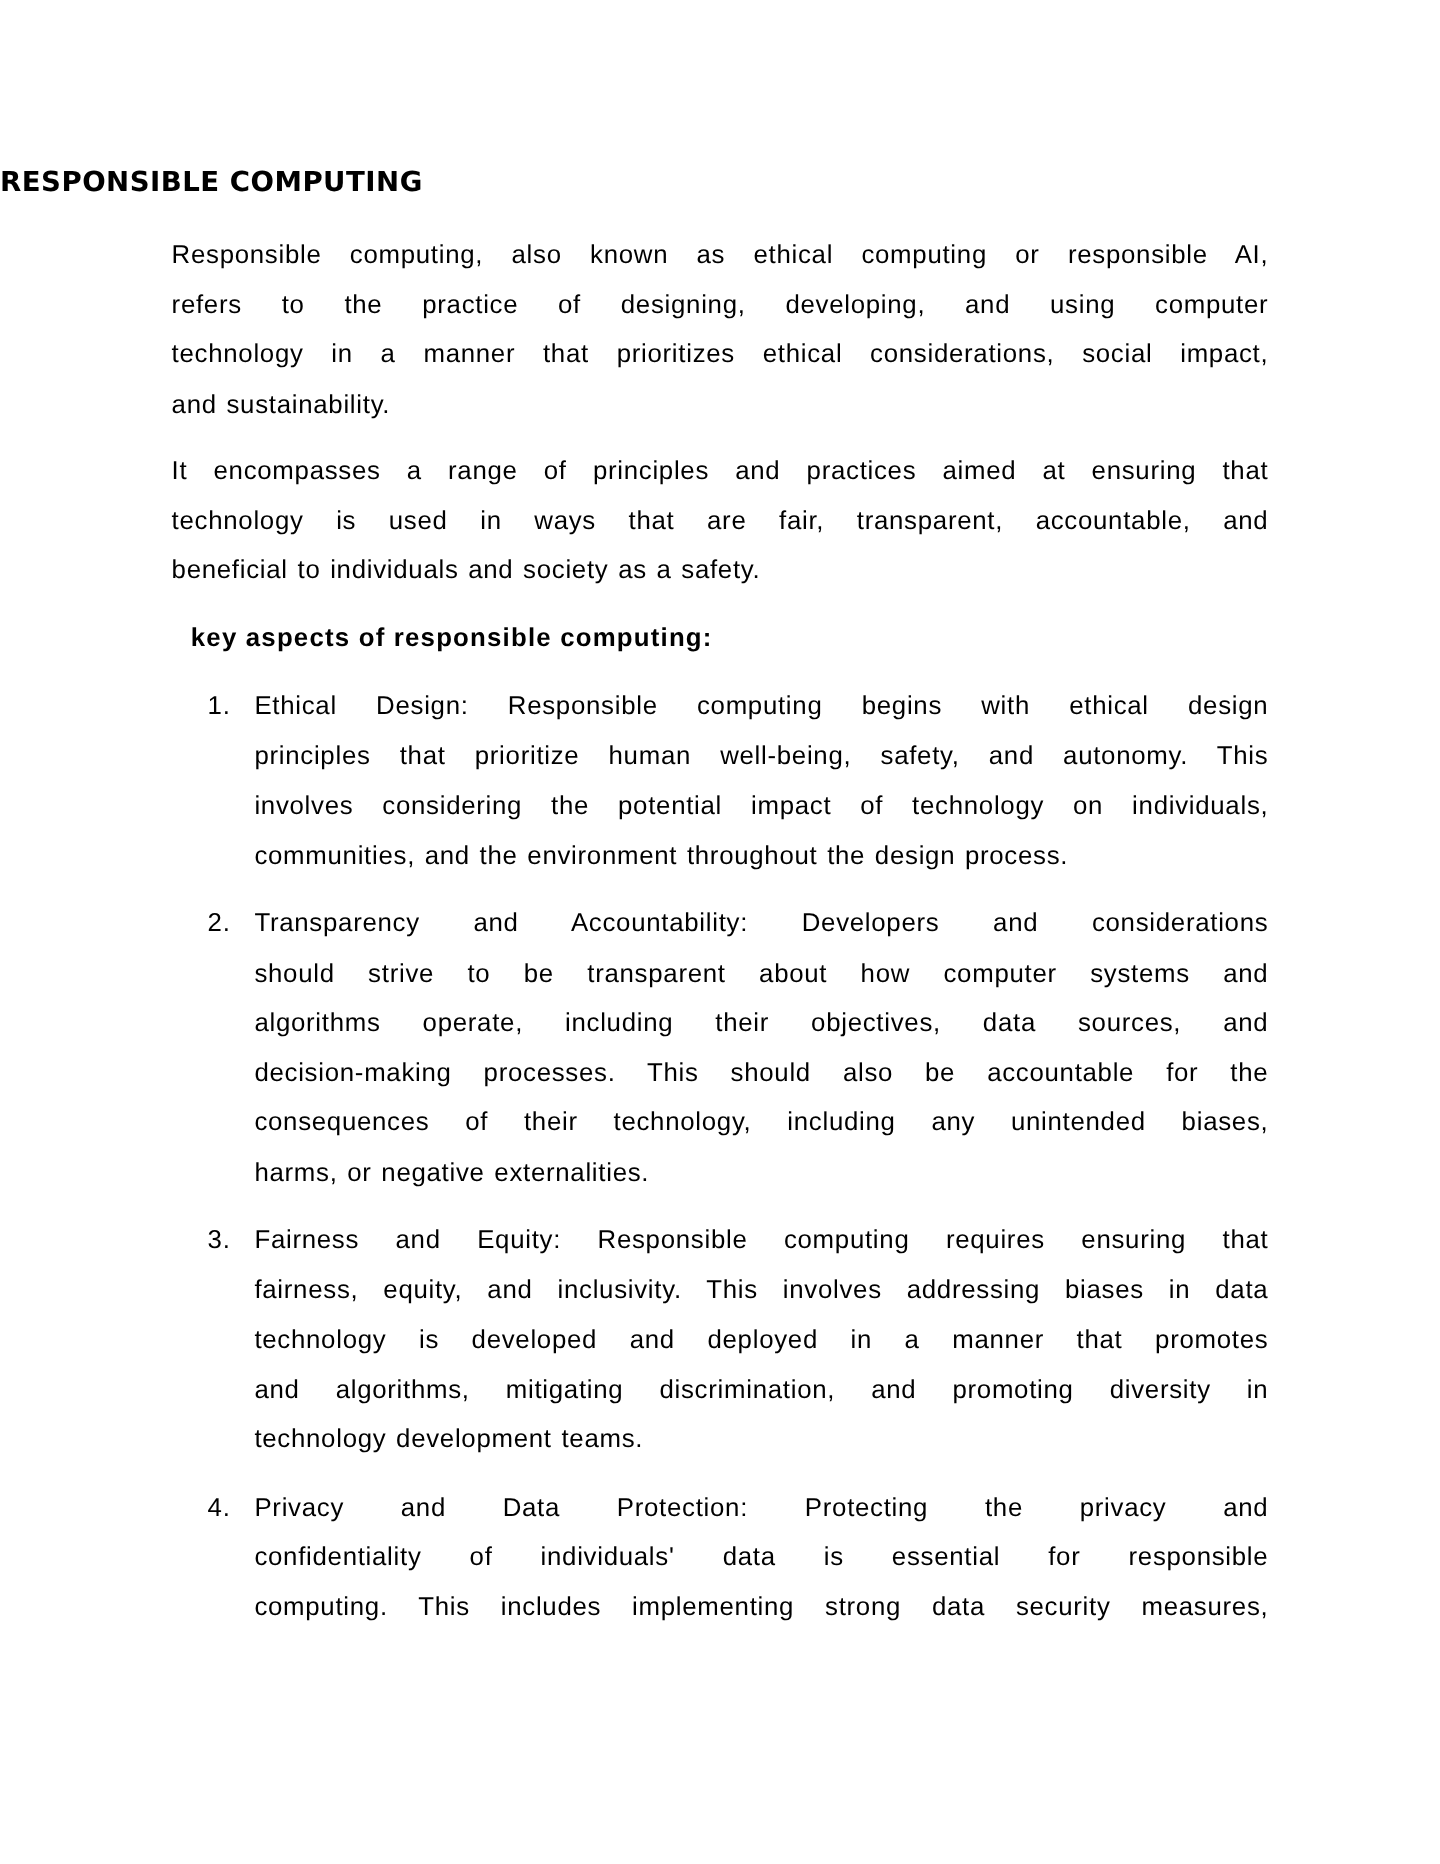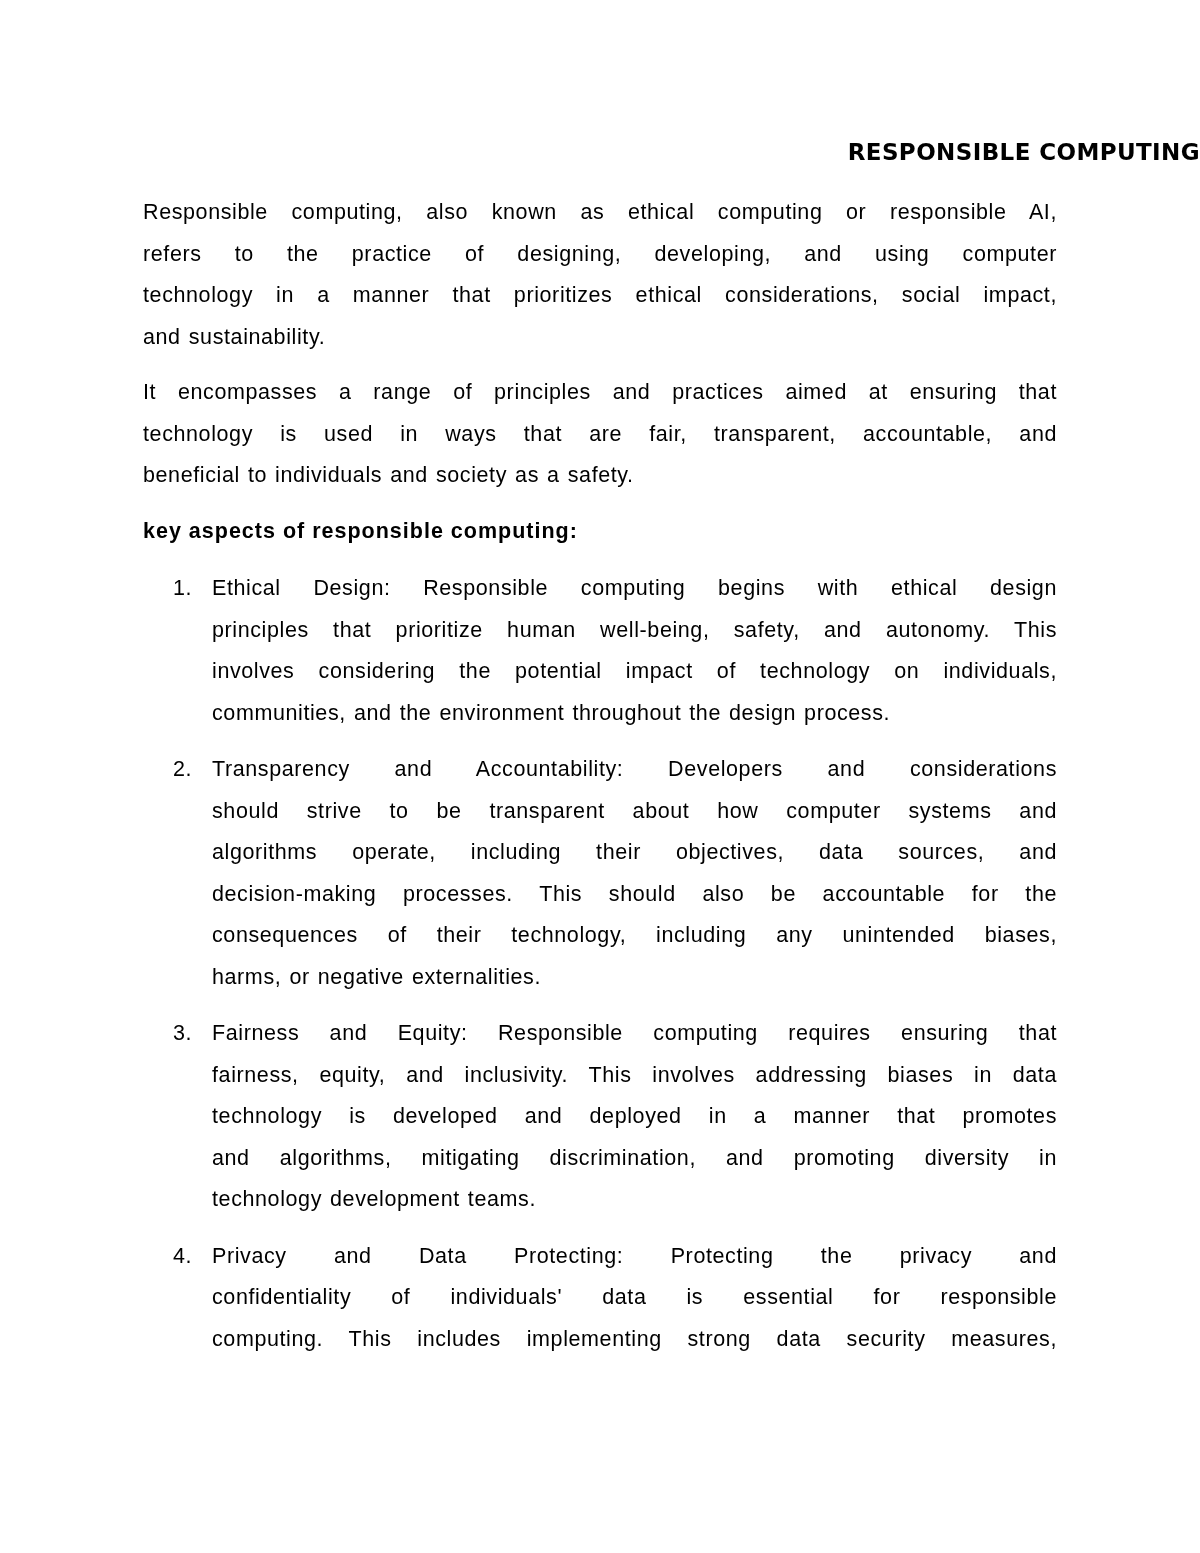--- a/index.html
+++ b/index.html
@@ -21,21 +21,21 @@
     width: 1200px;
     height: 1553px;
     background: #ffffff;
   }
   .doc-title {
     position: absolute;
     top: 139px;
     left: 0;
     width: 100%;
     margin: 0;
-    text-align: right;
+    text-align: left;
     font-family: "DejaVu Sans", "Liberation Sans", sans-serif;
     font-weight: bold;
     font-size: 23px;
     letter-spacing: 0.4px;
     line-height: 27px;
   }
   .content {
     position: absolute;
     left: 143px;
     top: 192px;
@@ -50,21 +50,21 @@
     text-align-last: justify;
     -moz-text-align-last: justify;
     white-space: normal;
   }
   .jline.last {
     text-align-last: left;
     -moz-text-align-last: left;
   }
   .para { margin: 0 0 14px 0; }
   .section-heading {
-    margin: 0 0 16px 0;
+    margin: 0 0 16px 16px;
     font-size: 21.5px;
     font-weight: bold;
     letter-spacing: 1px;
     line-height: 41.5px;
   }
   .list { margin: 0; }
   .item {
     position: relative;
     padding-left: 69px;
     margin: 0 0 15px 0;
@@ -126,20 +126,20 @@
             <div class="jline"><b class="lbl">Fairness and Equity</b><span>: Responsible computing requires ensuring that</span></div>
             <div class="jline">fairness, equity, and inclusivity. This involves addressing biases in data</div>
             <div class="jline">technology is developed and deployed in a manner that promotes</div>
             <div class="jline">and algorithms, mitigating discrimination, and promoting diversity in</div>
             <div class="jline last">technology development teams.</div>
           </div>
         </div>
         <div class="item">
           <span class="num">4.</span>
           <div class="item-body">
-            <div class="jline"><b class="lbl">Privacy and Data Protecting</b><span>: Protecting the privacy and</span></div>
+            <div class="jline"><b class="lbl">Privacy and Data Protection</b><span>: Protecting the privacy and</span></div>
             <div class="jline">confidentiality of individuals' data is essential for responsible</div>
             <div class="jline">computing. This includes implementing strong data security measures,</div>
           </div>
         </div>
       </div>
   </div>
 </div>
 
 </body></html>

